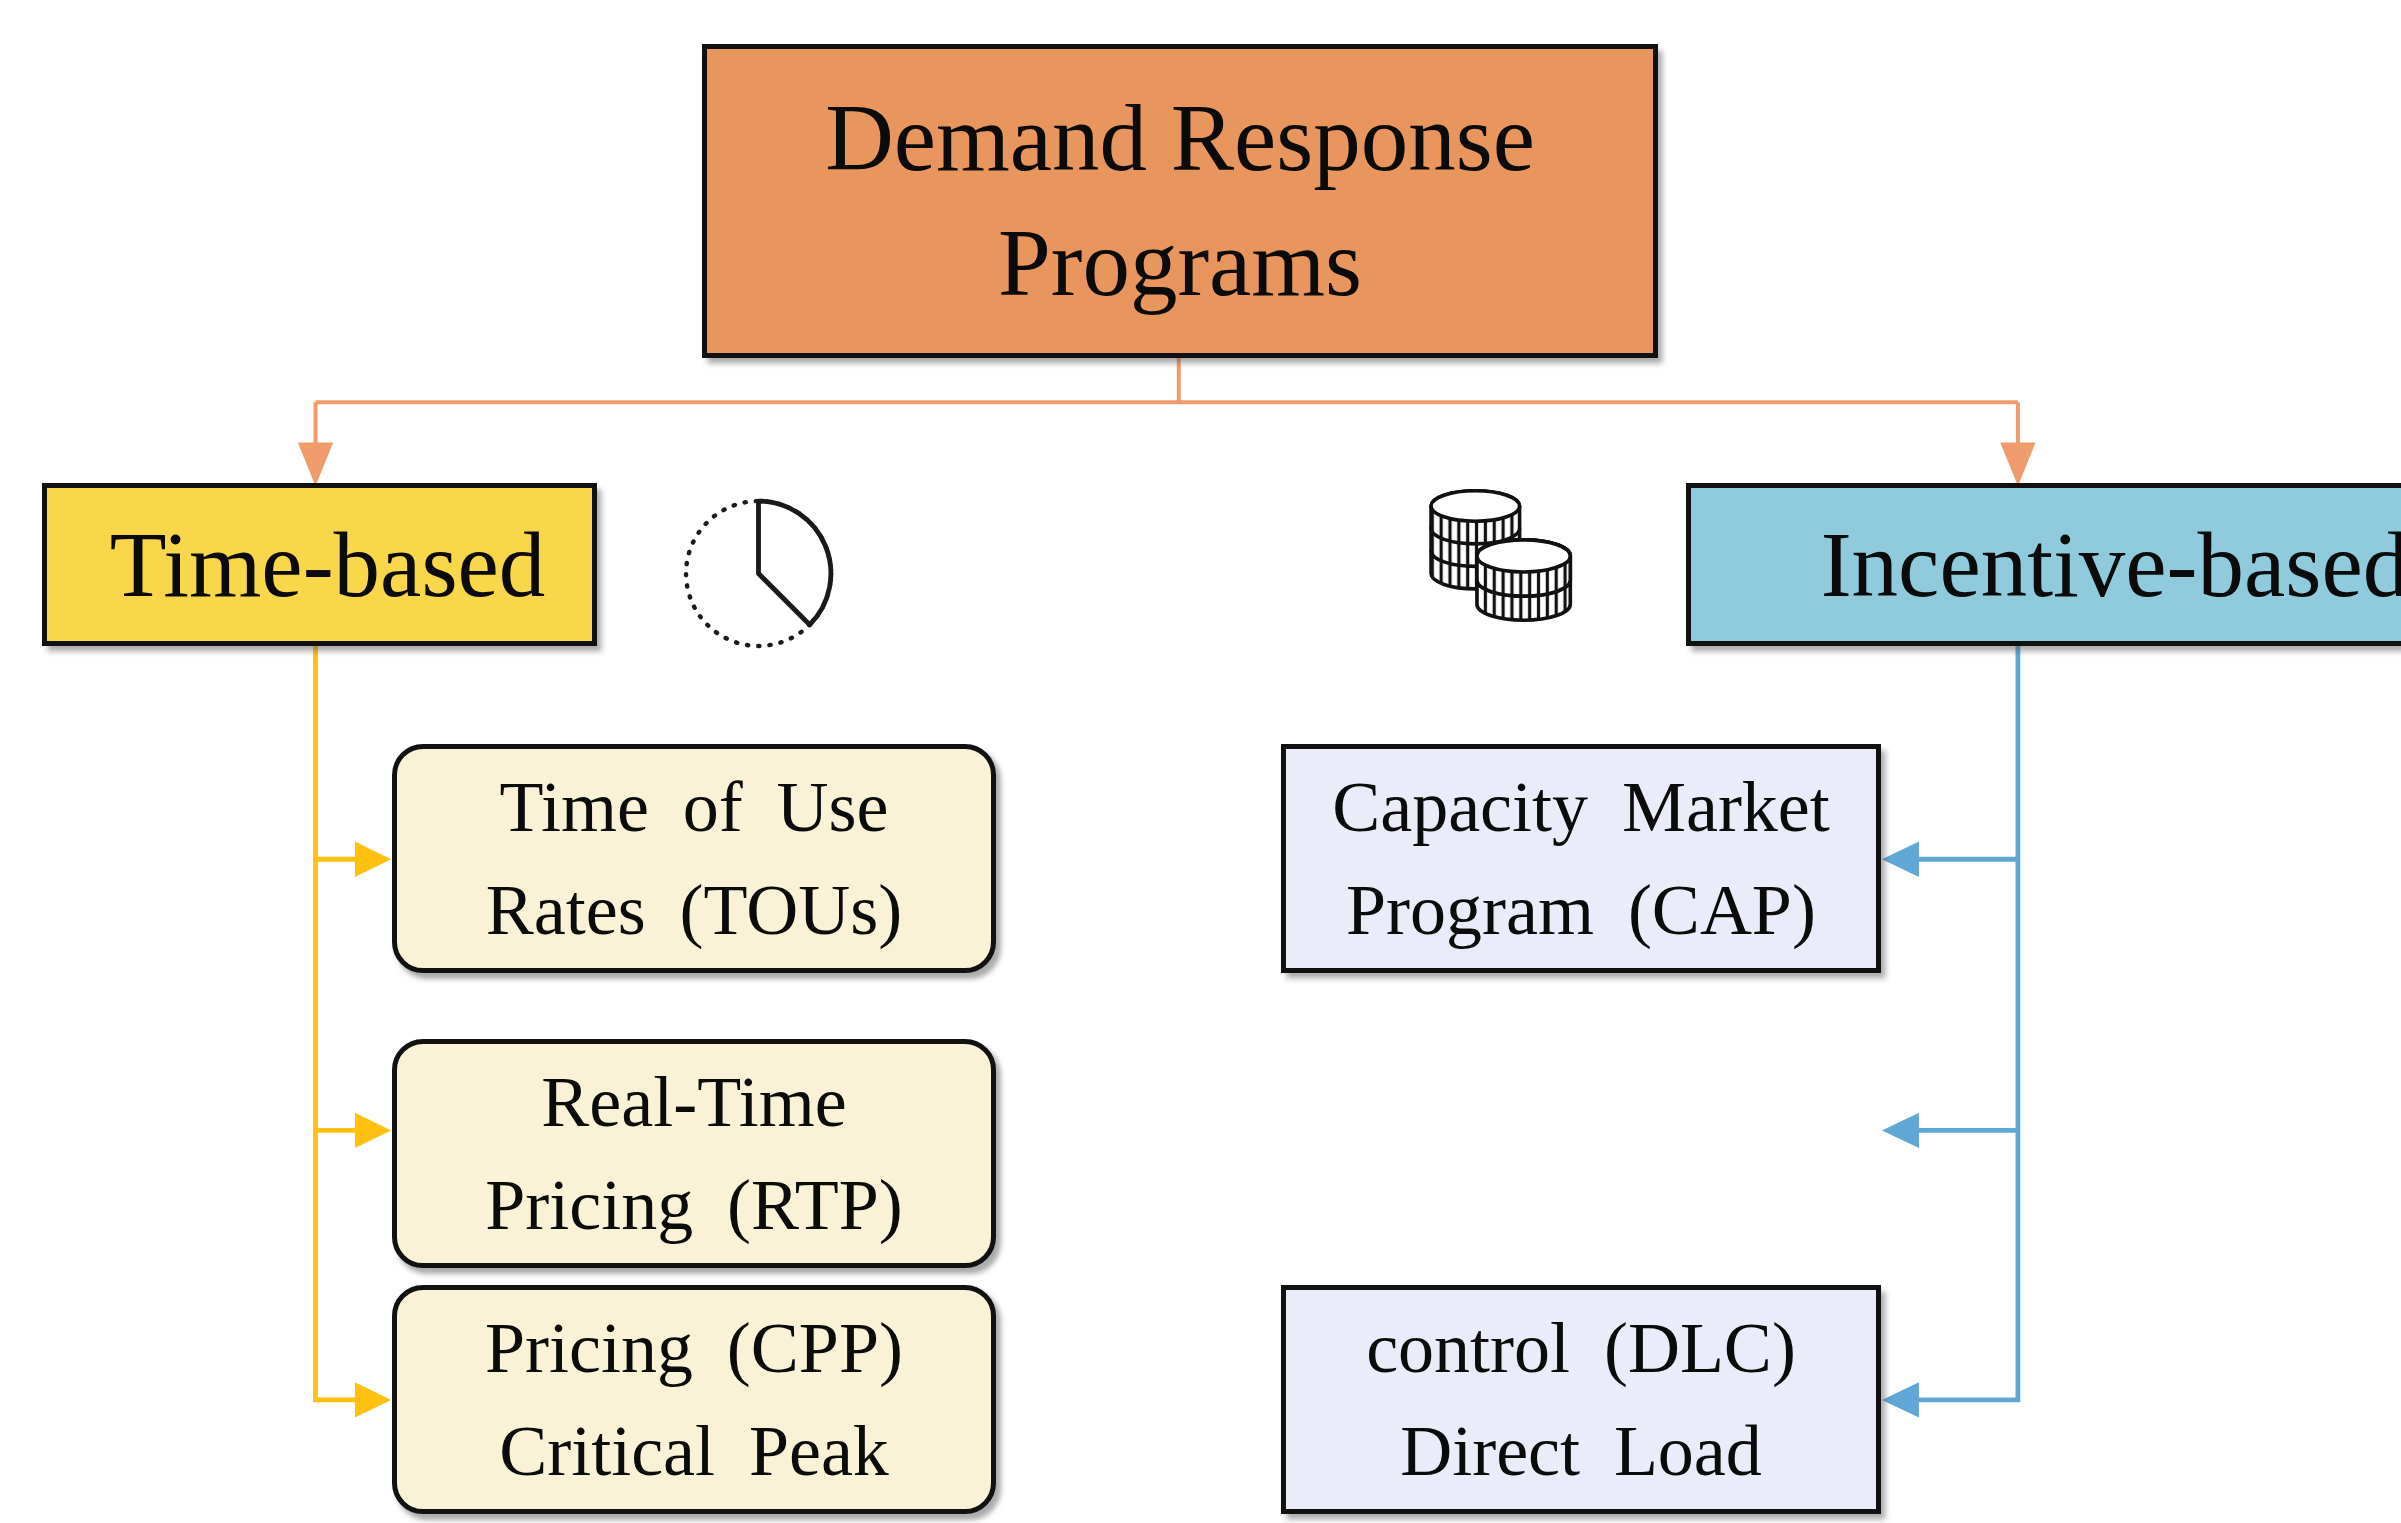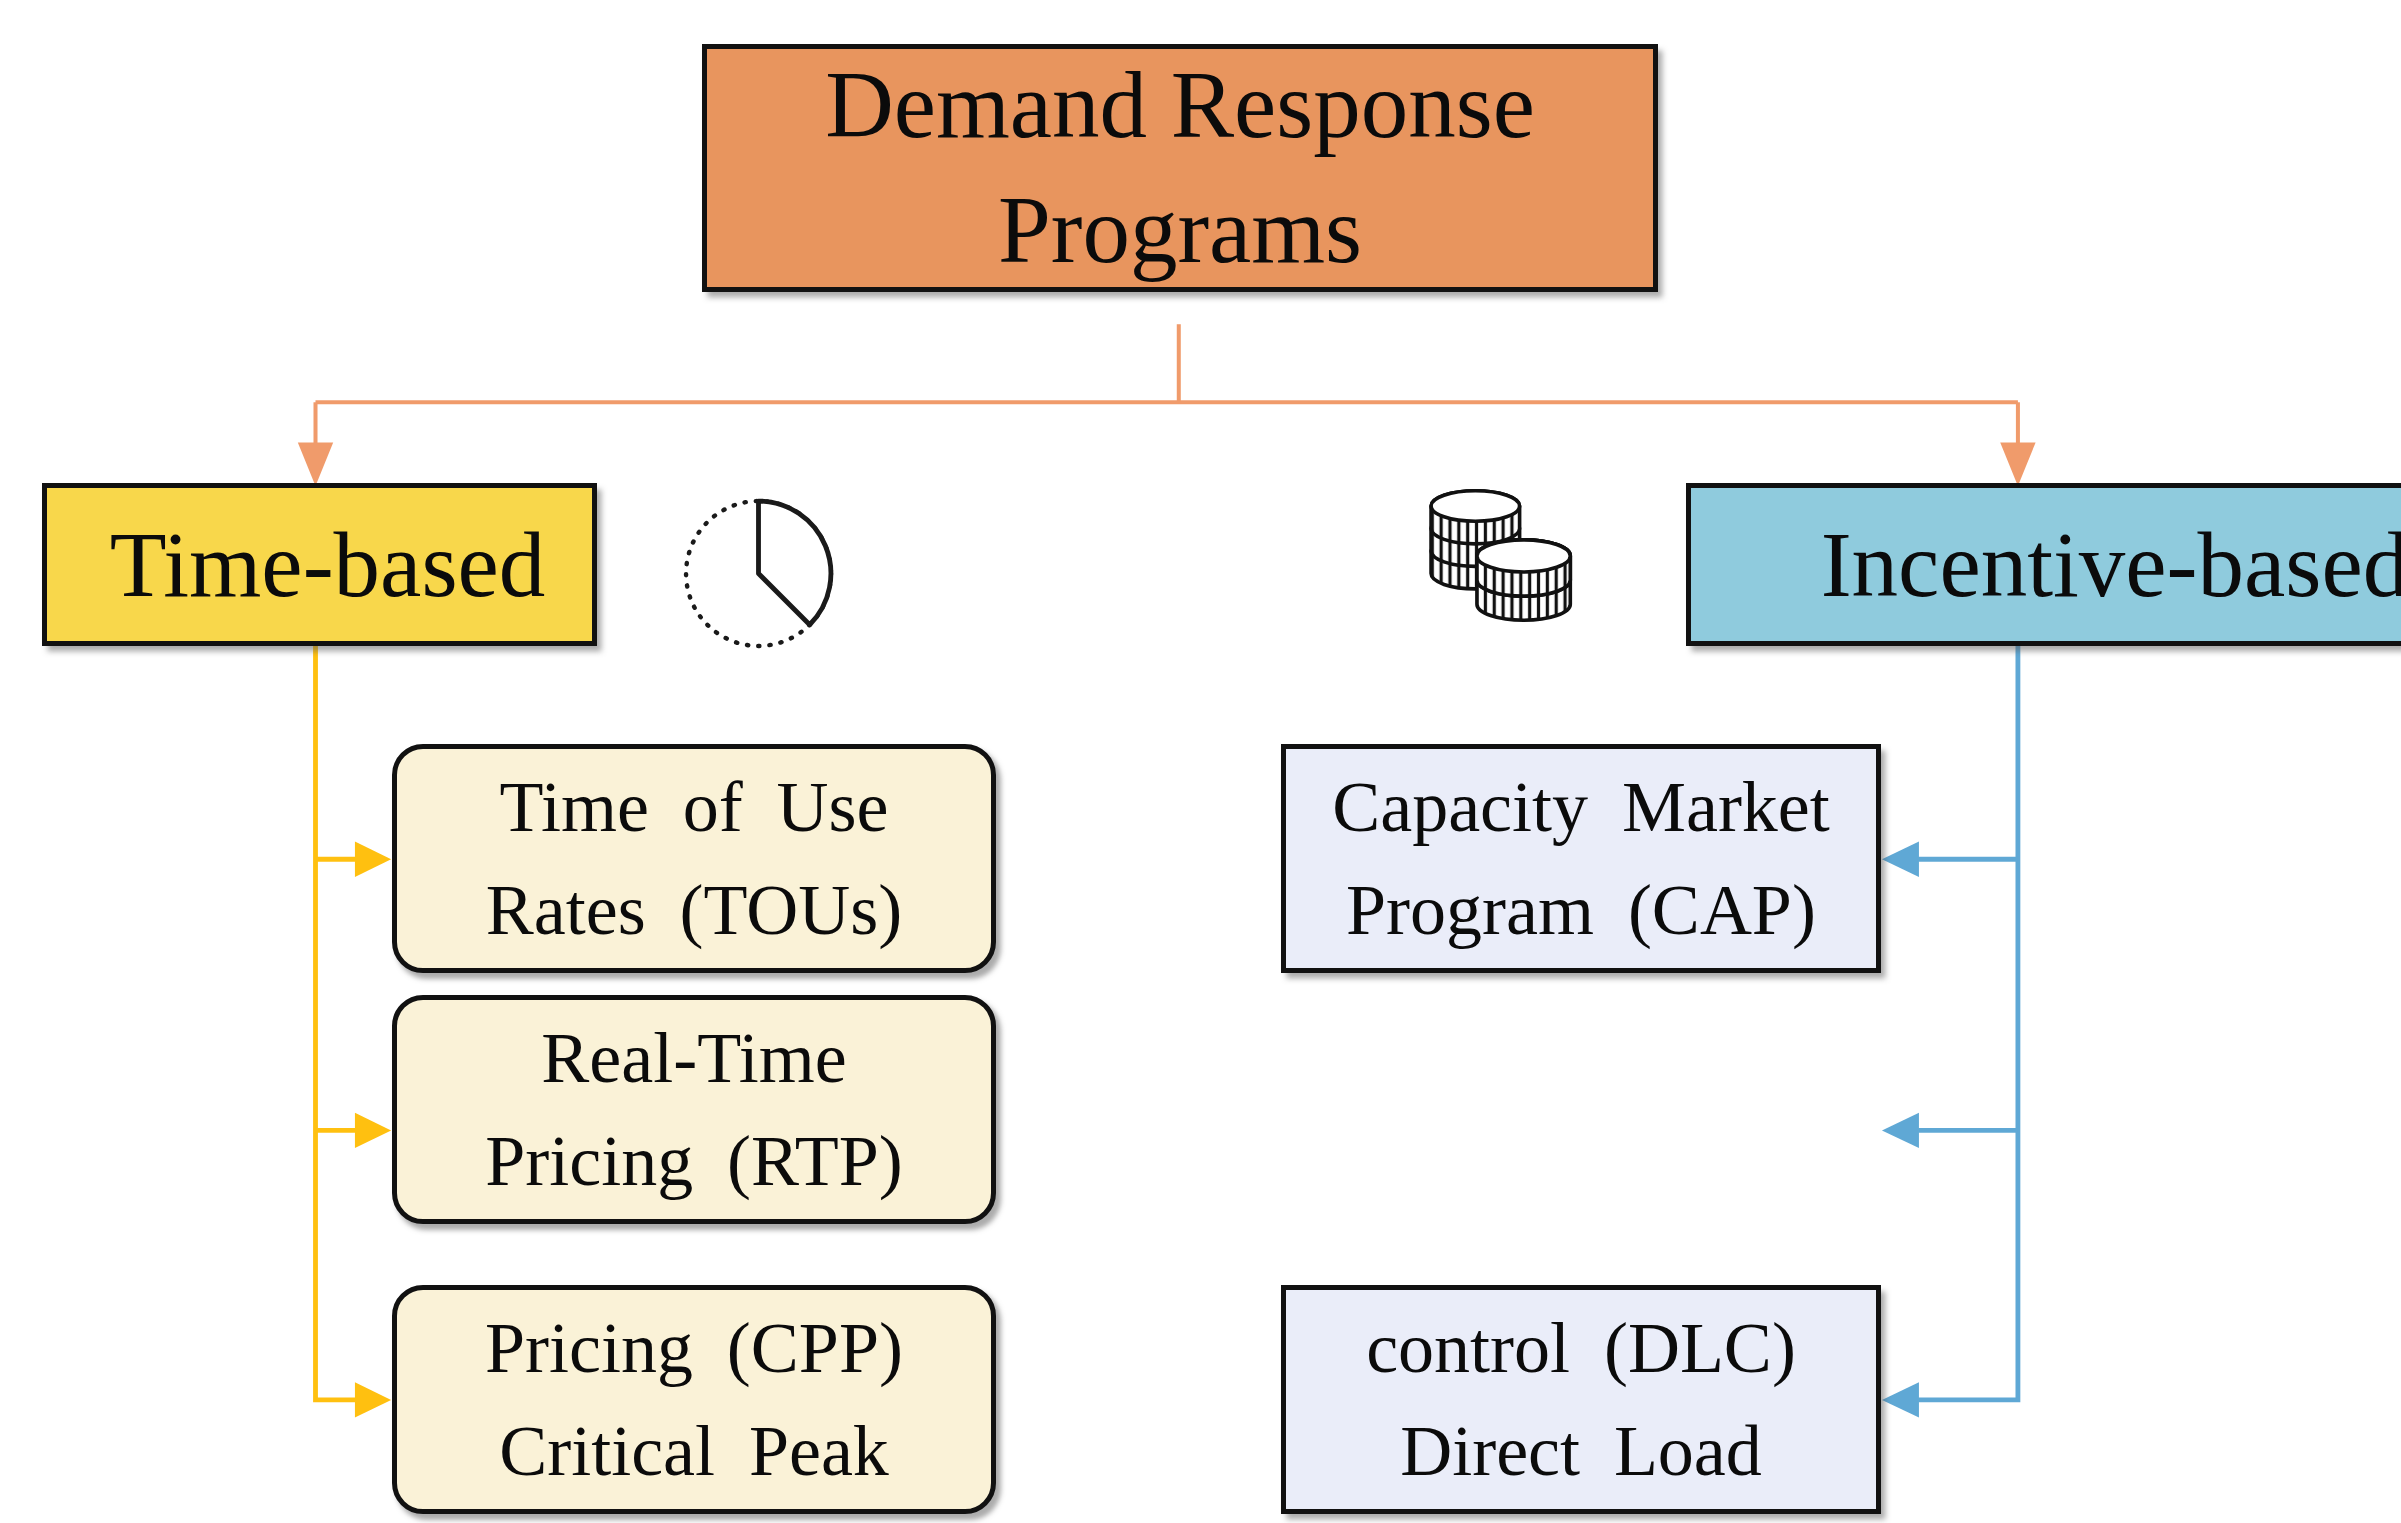--- a/index.html
+++ b/index.html
@@ -10,29 +10,29 @@
   .orange path{stroke:var(--connector-orange);}
   .orange polygon{fill:var(--connector-orange);}
   .yellow path{stroke:var(--connector-yellow);stroke-width:6px;}
   .yellow polygon{fill:var(--connector-yellow);}
   .blue path{stroke:var(--connector-blue);stroke-width:6px;}
   .blue polygon{fill:var(--connector-blue);}
   .box{position:absolute;display:flex;flex-direction:column;align-items:center;justify-content:center;
        border:5.6px solid var(--box-border);box-sizing:border-box;color:#0b0b0b;text-align:center;
        box-shadow:4.8px 5.6px 5.6px rgba(90,90,90,0.50);}
   .box span{display:block;white-space:nowrap;}
-  .root-box{left:702px;top:44px;width:956px;height:248px;background:var(--root-fill);
+  .root-box{left:702px;top:44px;width:956px;height:314px;background:var(--root-fill);
             font-size:95px;line-height:1.32;}
   .header-box{font-size:93px;line-height:1.0;padding-left:16px;}
   .time-box{left:42px;top:483px;width:555px;height:163px;background:var(--time-fill);}
   .incentive-box{left:1686px;top:483px;width:842px;height:163px;background:var(--incentive-fill);}
   .item-box{width:604px;height:229px;font-size:72px;line-height:1.42;word-spacing:0.22em;}
   .item-left{left:392px;background:var(--time-item-fill);border-radius:31px;}
   .item-right{left:1281px;width:600px;background:var(--incentive-item-fill);}
-  .row-1{top:744px;} .row-2{top:995px;} .row-3{top:1285px;}
+  .row-1{top:744px;} .row-2{top:1039px;} .row-3{top:1285px;}
   .icon{position:absolute;}
   .clock{left:678px;top:493px;}
   .coins{left:1419px;top:477px;}
 </style>
 </head>
 <body>
 
 <div class="canvas">
 
   <svg class="connectors" width="2401" height="1523" viewBox="0 0 2984 1893">

